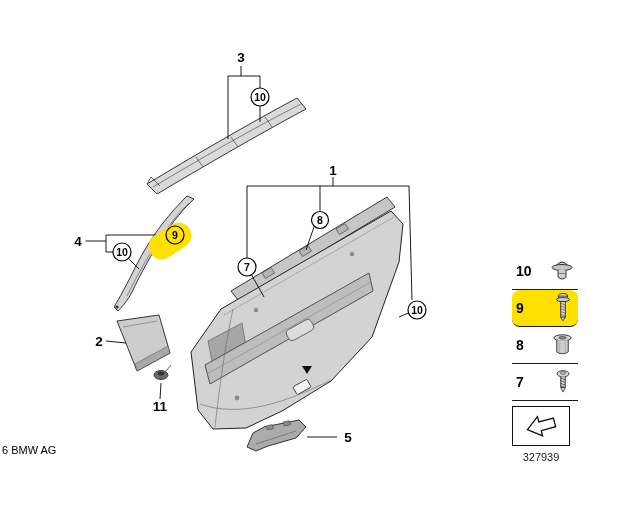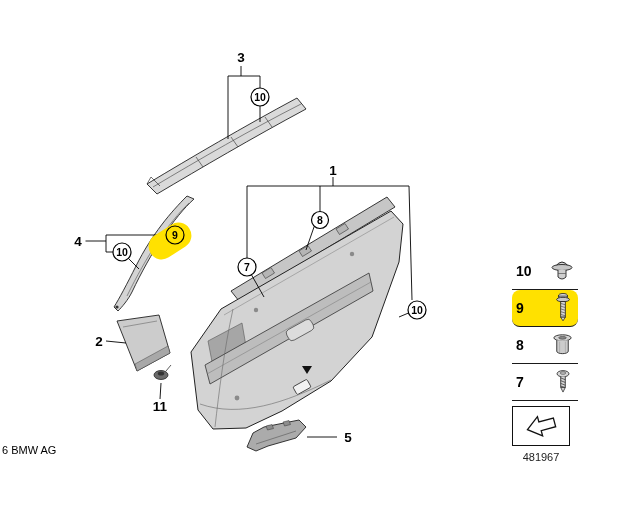--- a/index.html
+++ b/index.html
@@ -183,17 +183,17 @@
     </div>
 
     <div class="legend-note">
       <svg width="44" height="34" viewBox="0 0 44 34">
         <g transform="rotate(-15 22 17)">
           <path d="M8,17 L21,7 L21,12.5 L36,12.5 L36,21.5 L21,21.5 L21,27 Z" fill="#ffffff" stroke="#111" stroke-width="1.3"></path>
         </g>
       </svg>
     </div>
 
-    <div class="diagram-number">481967</div>
+    <div class="diagram-number">327939</div>
   </div>
 
   <div class="copyright">6 BMW AG</div>
 </div>
 
 </body></html>

